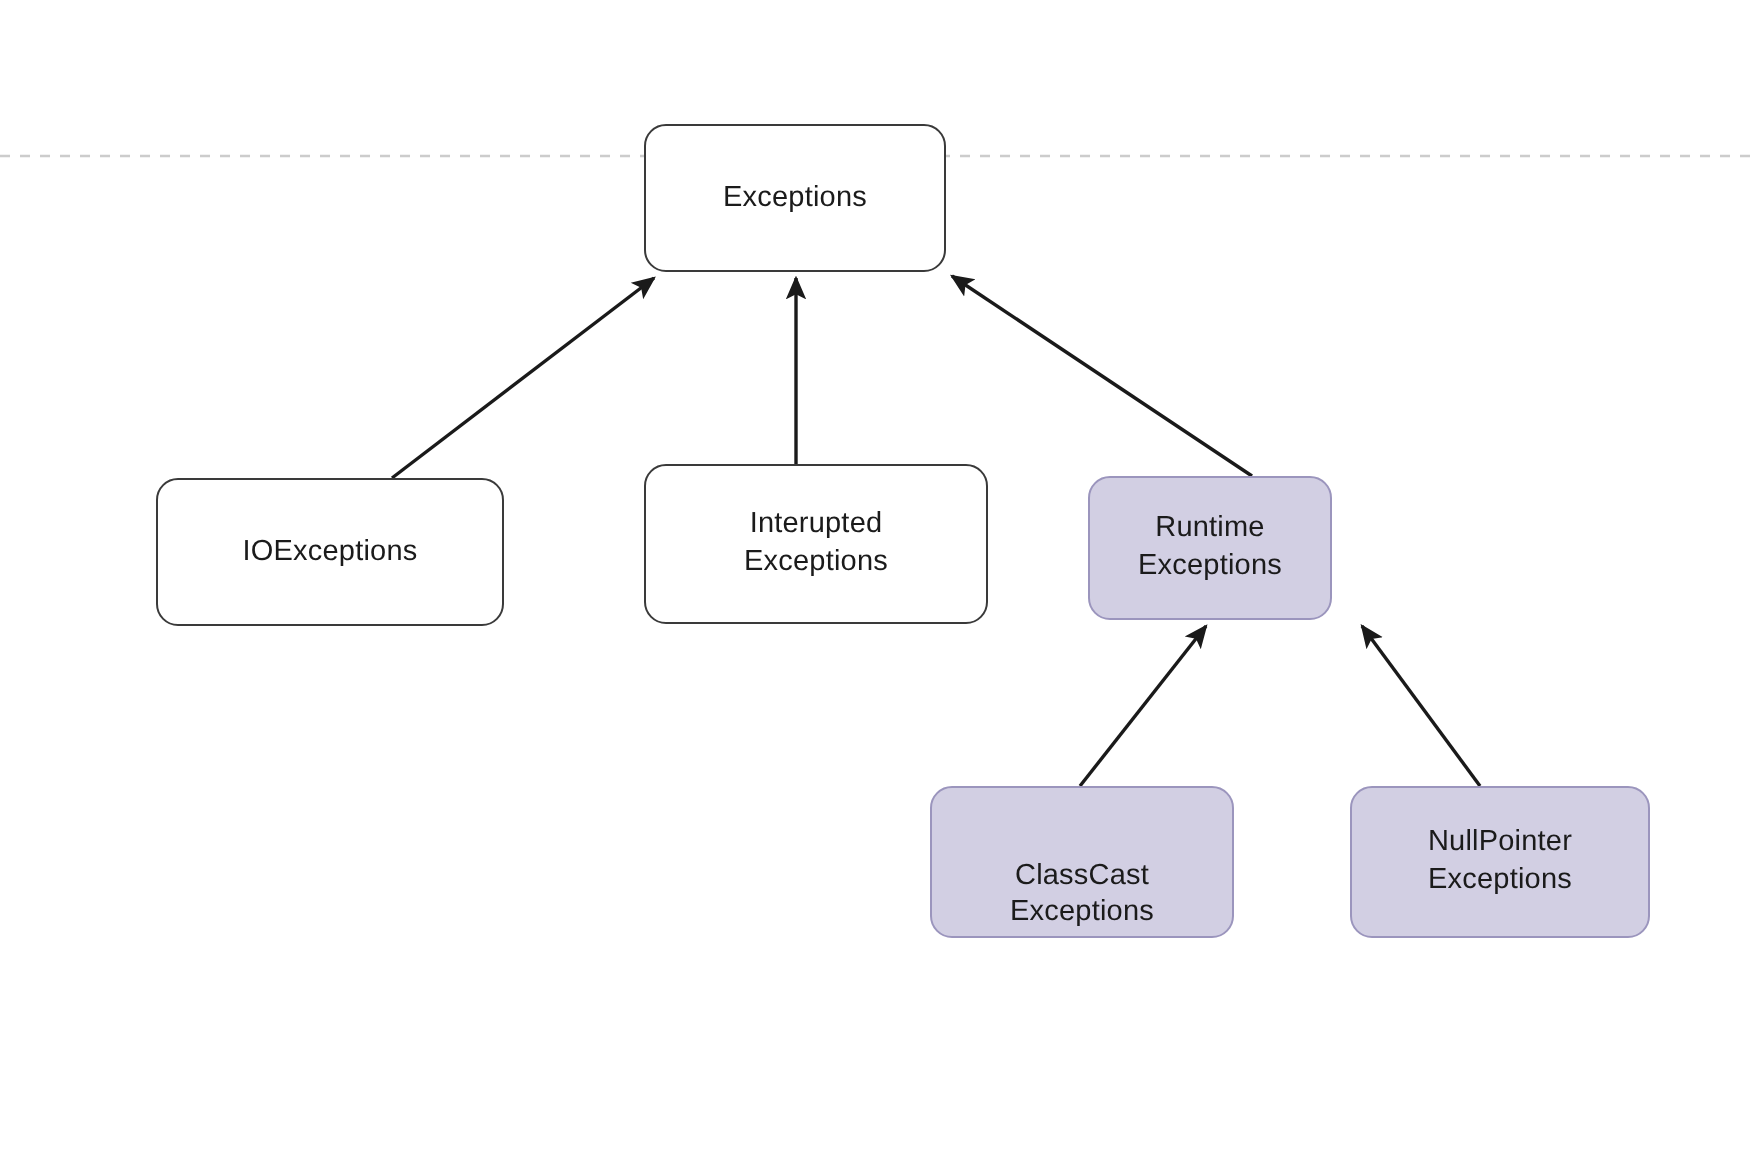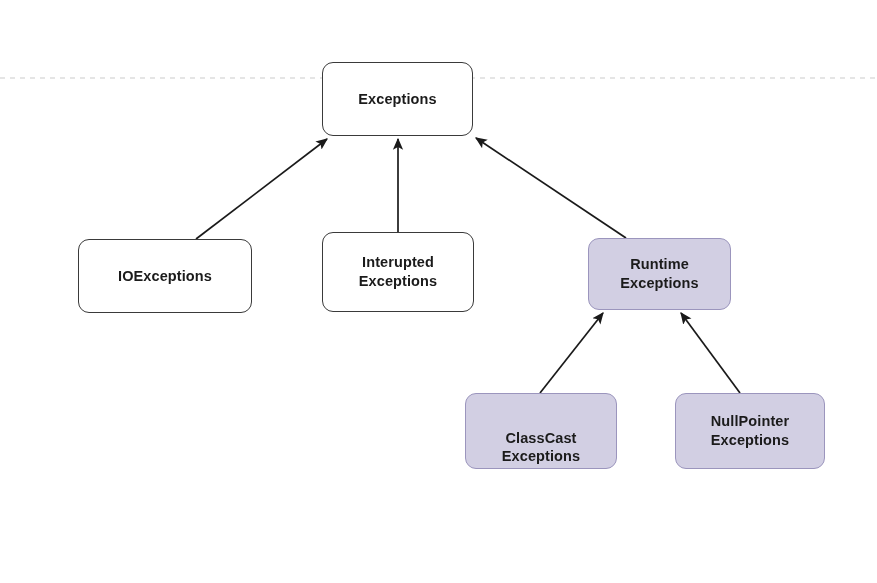--- a/index.html
+++ b/index.html
@@ -36,21 +36,20 @@
     align-items: center;
     justify-content: center;
     text-align: center;
     border-radius: 11px;
     font-size: 14.5px;
     line-height: 1.28;
     color: #1b1b1b;
     letter-spacing: 0.1px;
     white-space: pre-line;
     padding: 2px 20px;
-    font-weight: bold;
   }
   .node.plain {
     background: #ffffff;
     border: 1.6px solid #3a3a3a;
   }
   .node.accent {
     background: #d2cfe3;
     border: 1.6px solid #9b95bd;
   }
 </style>
@@ -73,20 +72,20 @@
         <line x1="398" y1="232" x2="398" y2="139" stroke="#1a1a1a" stroke-width="1.7" marker-end="url(#arrowhead)"></line>
         <line x1="626" y1="238" x2="476" y2="138" stroke="#1a1a1a" stroke-width="1.7" marker-end="url(#arrowhead)"></line>
         <line x1="540" y1="393" x2="603" y2="313" stroke="#1a1a1a" stroke-width="1.7" marker-end="url(#arrowhead)"></line>
         <line x1="740" y1="393" x2="681" y2="313" stroke="#1a1a1a" stroke-width="1.7" marker-end="url(#arrowhead)"></line>
       </g>
   </svg>
 
   <div id="nodes">
       <div class="node plain" style="left: 322px; top: 62px; width: 151px; height: 74px;"><span>Exceptions</span></div>
       <div class="node plain" style="left: 78px; top: 239px; width: 174px; height: 74px;"><span>IOExceptions</span></div>
-      <div class="node plain" style="left: 322px; top: 232px; width: 152px; height: 80px;"><span>Interupted Exceptions</span></div>
-      <div class="node accent" style="left: 588px; top: 238px; width: 143px; height: 72px; justify-content: flex-end;"><span>Runtime Exceptions</span></div>
+      <div class="node plain" style="left: 322px; top: 232px; width: 172px; height: 80px;"><span>Interupted Exceptions</span></div>
+      <div class="node accent" style="left: 544px; top: 238px; width: 122px; height: 72px; justify-content: flex-end;"><span>Runtime Exceptions</span></div>
       <div class="node accent" style="left: 465px; top: 393px; width: 152px; height: 76px; align-items: flex-end;"><span>ClassCast Exceptions</span></div>
       <div class="node accent" style="left: 675px; top: 393px; width: 150px; height: 76px;"><span>NullPointer
 Exceptions</span></div>
     </div>
 
 </div>
 
 </body></html>

